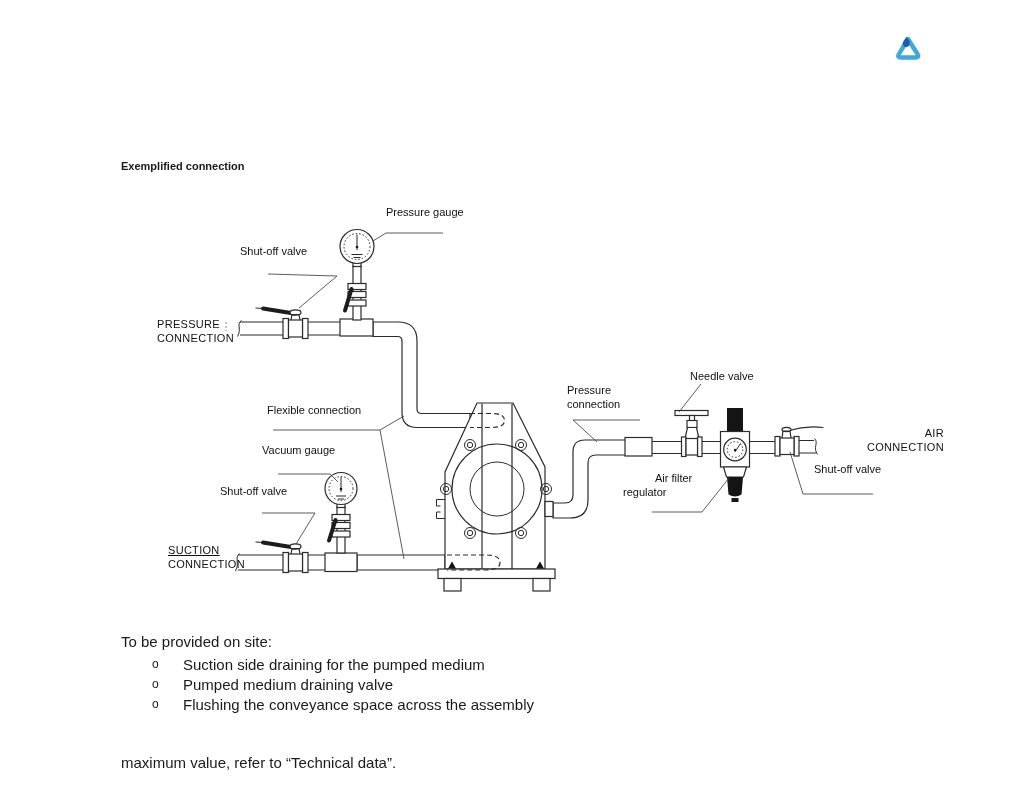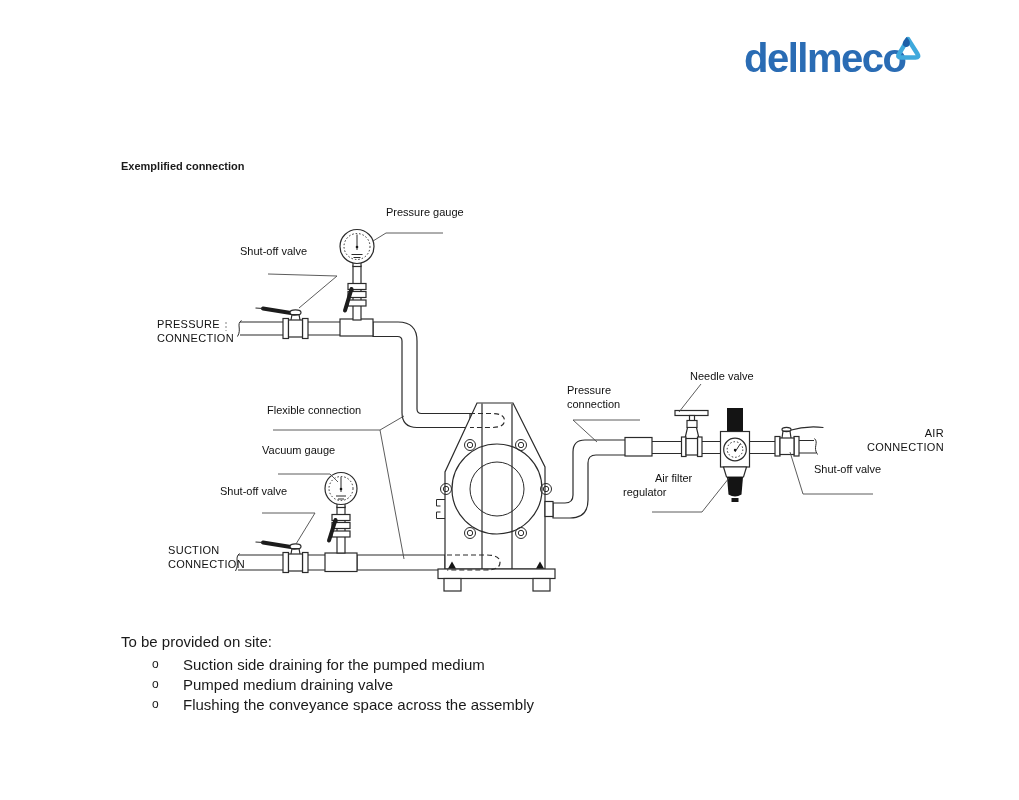--- a/index.html
+++ b/index.html
@@ -25,21 +25,20 @@
   .dash{stroke-dasharray:5,3;}
   .tick{stroke-dasharray:1.5,2;stroke-width:1;}
   .ldr{stroke:#4a4a4a;stroke-width:0.9;fill:none;}
   .hndl{stroke:#1c1c1c;stroke-width:4;stroke-linecap:round;fill:none;}
 </style>
 </head>
 <body>
 
 <div class="page">
 
-  <div class="abs logo-text" style="left:744px;top:38px;color:#2a6cb4;">dellmeco</div>
   <svg class="abs" style="left:895px;top:35px;" width="26" height="27" viewBox="0 0 26 27">
     <path d="M13,4 L22.5,19 Q24.5,22.5 20.5,22.5 L6,22.5 Q2,22.5 4,19 Z" fill="none" stroke="#3fa9dc" stroke-width="4.5" stroke-linejoin="round"></path>
     <path d="M11.5,2 Q16,6 14.5,10 Q13,13 9.5,11.5 Q6.5,9.5 8.5,6 Z" fill="#1d5fa7"></path>
   </svg>
 
   <div class="abs heading" style="left:121px;top:160px;">Exemplified connection</div>
 
   <svg class="abs" style="left:0;top:0;" width="1019" height="800" viewBox="0 0 1019 800">
     <defs>
       <pattern id="hx" width="5" height="5" patternUnits="userSpaceOnUse">
@@ -208,21 +207,21 @@
   <div class="abs lbl" style="left:386px;top:206px;">Pressure gauge</div>
   <div class="abs lbl" style="left:240px;top:245px;">Shut-off valve</div>
   <div class="abs lbl lbl-caps" style="left:121px;top:318px;">
     <span style="display:block;">PRESSURE</span>
     <span style="display:block;">CONNECTION</span>
   </div>
   <div class="abs lbl" style="left:267px;top:404px;">Flexible connection</div>
   <div class="abs lbl" style="left:262px;top:444px;">Vacuum gauge</div>
   <div class="abs lbl" style="left:220px;top:485px;">Shut-off valve</div>
   <div class="abs lbl lbl-caps" style="left:132px;top:544px;">
-    <span style="display:block;">SUCTION</span>
+    <span style="display:block;text-decoration:underline;">SUCTION</span>
     <span style="display:block;">CONNECTION</span>
   </div>
   <div class="abs lbl" style="left:567px;top:384px;">
     <span style="display:block;">Pressure</span>
     <span style="display:block;">connection</span>
   </div>
   <div class="abs lbl" style="left:690px;top:370px;">Needle valve</div>
   <div class="abs lbl" style="left:623px;top:472px;">
     <span style="display:block;margin-left:32px;">Air filter</span>
     <span style="display:block;">regulator</span>
@@ -241,14 +240,15 @@
   </div>
   <div class="abs bullet-row" style="left:152px;top:676px;">
     <span class="bullet-marker">o</span>
     <span>Pumped medium draining valve</span>
   </div>
   <div class="abs bullet-row" style="left:152px;top:696px;">
     <span class="bullet-marker">o</span>
     <span>Flushing the conveyance space across the assembly</span>
   </div>
 
+  <div class="abs body-text" style="left:121px;top:753px;">maximum value, refer to “Technical data”.</div>
 
 </div>
 
 </body></html>

